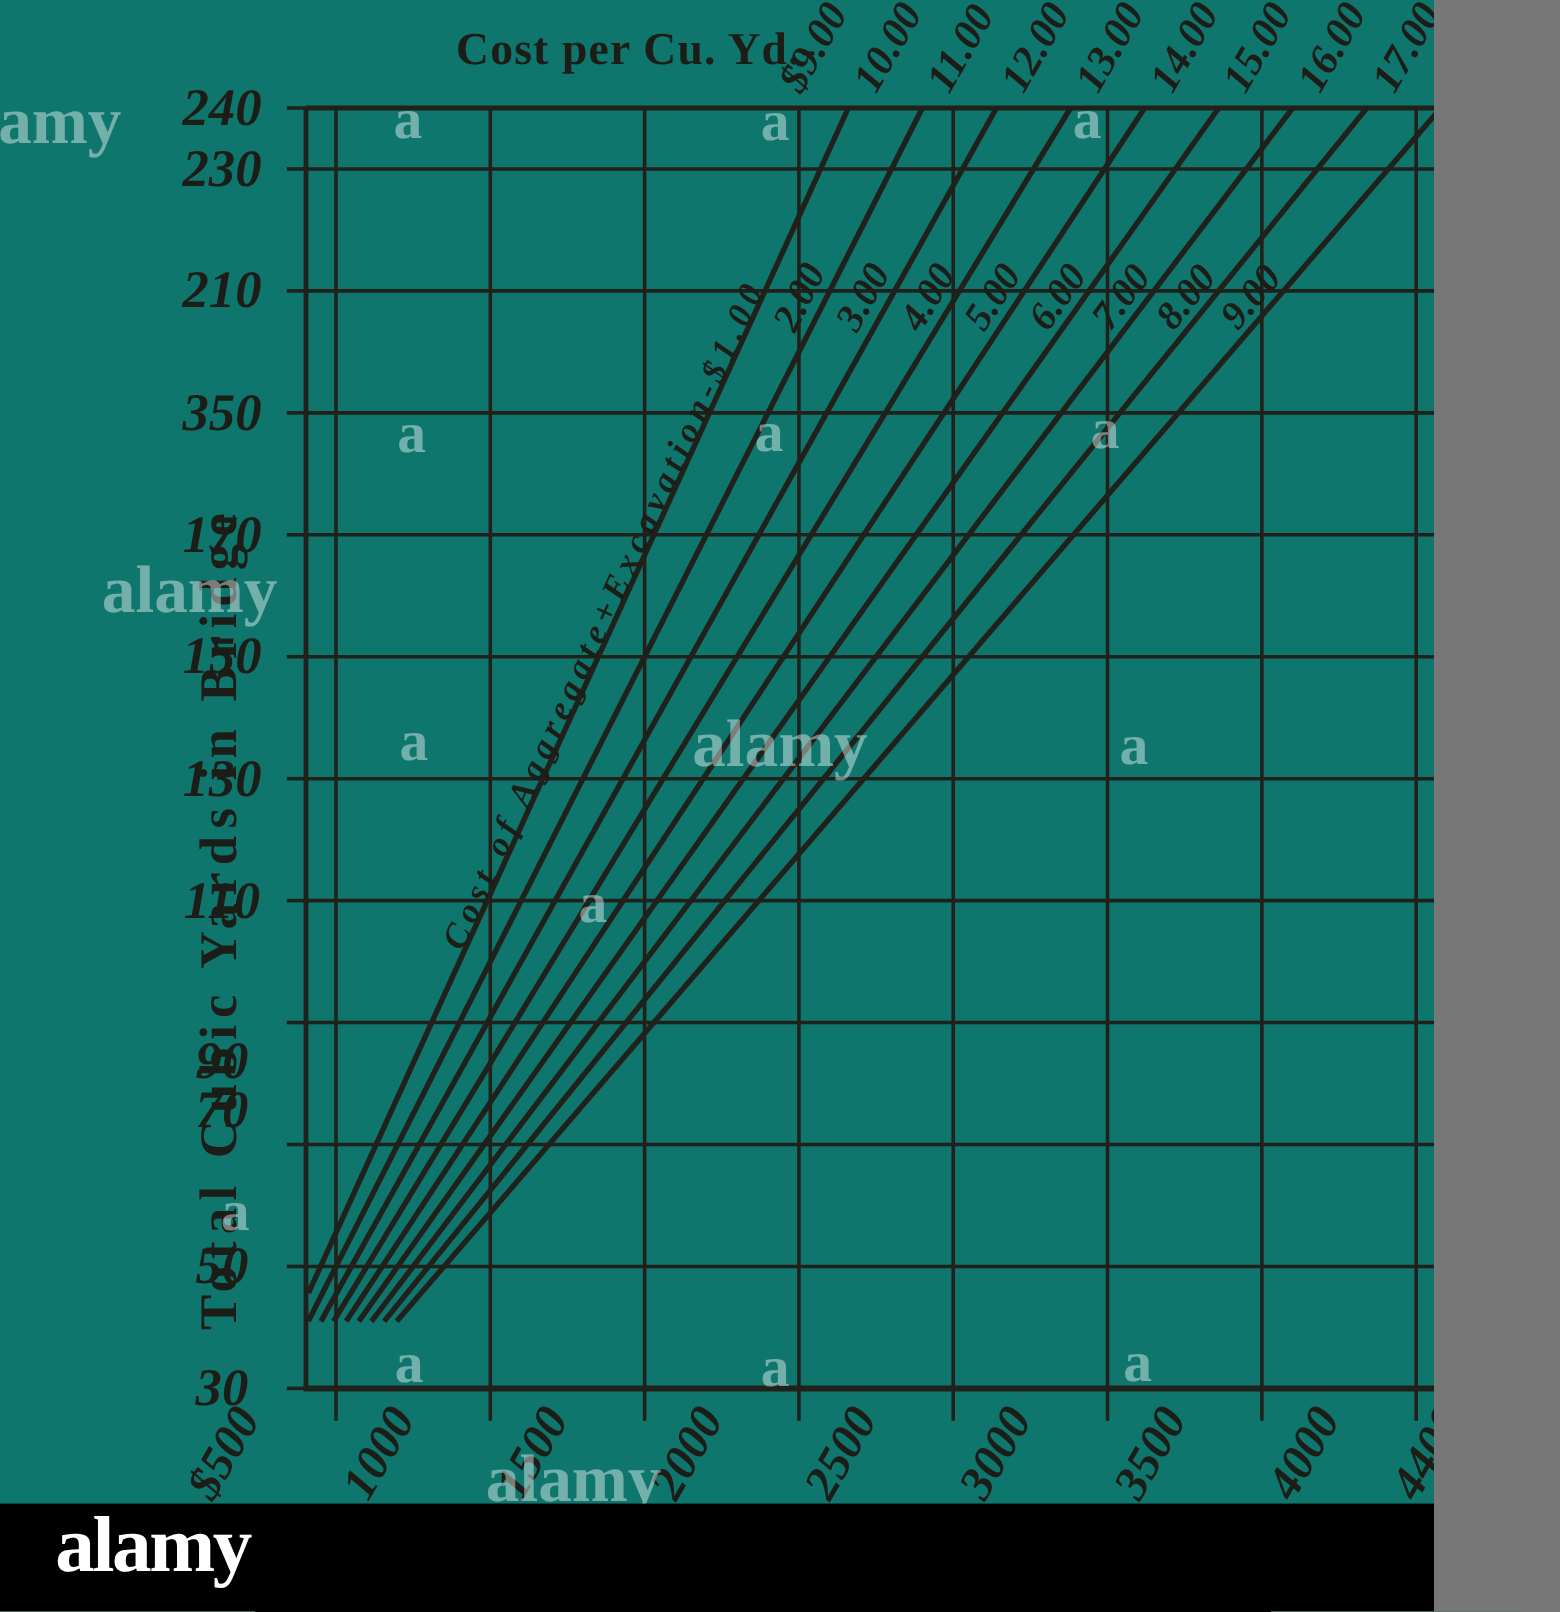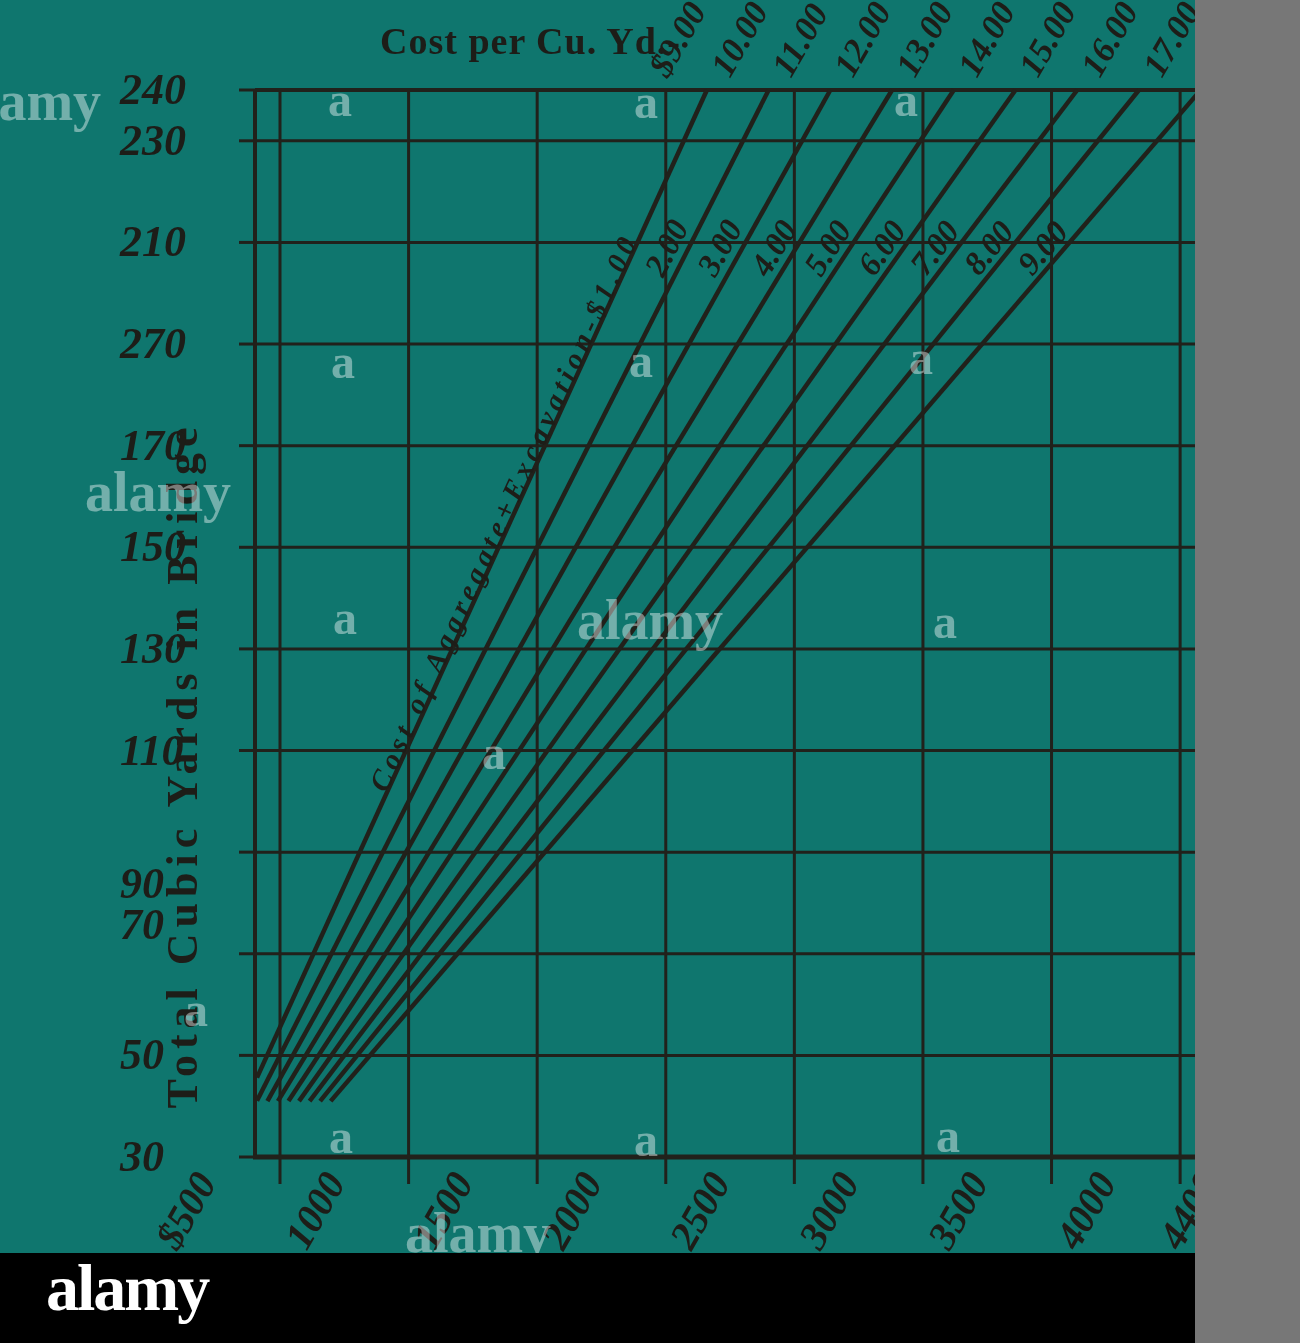--- a/index.html
+++ b/index.html
@@ -4,21 +4,21 @@
 <style>
   html,body{margin:0;padding:0;background:#777;}
   #stage{
     position:relative;width:1195px;height:1343px;overflow:hidden;
     background:#0f766e;
     font-family:Liberation Serif, serif;
     color:#1d1d18;
   }
   #chart-svg{position:absolute;left:0;top:0;}
   .lbl{position:absolute;line-height:1;white-space:nowrap;}
-  .ylab{width:130px;text-align:left;font-style:italic;font-weight:700;font-size:44px;}
+  .ylab{width:130px;text-align:center;font-style:italic;font-weight:700;font-size:44px;}
   .xlab{font-style:italic;font-weight:700;font-size:40px;transform-origin:100% 0;transform:rotate(-60deg);}
   .toplab{font-style:italic;font-weight:700;font-size:35px;transform-origin:0 100%;transform:rotate(-60deg);}
   .midlab{font-style:italic;font-weight:700;font-size:33px;}
   #top-axis-title{left:380px;top:22px;font-weight:600;font-size:38px;letter-spacing:1px;}
   #y-axis-title{left:183px;top:765px;font-weight:600;font-size:44px;letter-spacing:6px;
     transform:translate(-50%,-50%) rotate(-90deg);}
   #diag-label{left:504px;top:512px;font-style:italic;font-weight:600;font-size:29px;letter-spacing:5px;
     transform:translate(-50%,-50%) rotate(-65.5deg);}
   .wm{position:absolute;color:rgba(255,255,255,.42);font-weight:700;line-height:1;
     transform:translate(-50%,-50%);letter-spacing:0;}
@@ -111,21 +111,21 @@
       <span class="lbl midlab" style="left: 881.57px; top: 248px; transform: translate(-50%, -50%) rotate(-54.7deg);">6.00</span>
       <span class="lbl toplab" style="left: 1043.26px; top: 47px;">15.00</span>
       <span class="lbl midlab" style="left: 935.296px; top: 248px; transform: translate(-50%, -50%) rotate(-52.8deg);">7.00</span>
       <span class="lbl toplab" style="left: 1104.98px; top: 47px;">16.00</span>
       <span class="lbl midlab" style="left: 989.021px; top: 248px; transform: translate(-50%, -50%) rotate(-51deg);">8.00</span>
       <span class="lbl toplab" style="left: 1166.7px; top: 47px;">17.00</span>
       <span class="lbl midlab" style="left: 1042.75px; top: 248px; transform: translate(-50%, -50%) rotate(-49.3deg);">9.00</span>
       <span class="lbl ylab" style="left: 120px; top: 68px;">240</span>
       <span class="lbl ylab" style="left: 120px; top: 118.81px;">230</span>
       <span class="lbl ylab" style="left: 120px; top: 220.429px;">210</span>
-      <span class="lbl ylab" style="left: 120px; top: 322.048px;">270</span>
+      <span class="lbl ylab" style="left: 120px; top: 322.048px;">350</span>
       <span class="lbl ylab" style="left: 120px; top: 423.667px;">170</span>
       <span class="lbl ylab" style="left: 120px; top: 525.286px;">150</span>
       <span class="lbl ylab" style="left: 120px; top: 626.905px;">130</span>
       <span class="lbl ylab" style="left: 120px; top: 728.524px;">110</span>
       <span class="lbl ylab" style="left: 120px; top: 830.143px; margin-top: 32px;">90</span>
       <span class="lbl ylab" style="left: 120px; top: 903px;">70</span>
       <span class="lbl ylab" style="left: 120px; top: 1033.38px;">50</span>
       <span class="lbl ylab" style="left: 120px; top: 1135px;">30</span>
       <span class="lbl xlab" style="right: 1006px; top: 1166px;">$500</span>
       <span class="lbl xlab" style="right: 877.41px; top: 1166px;">1000</span>

